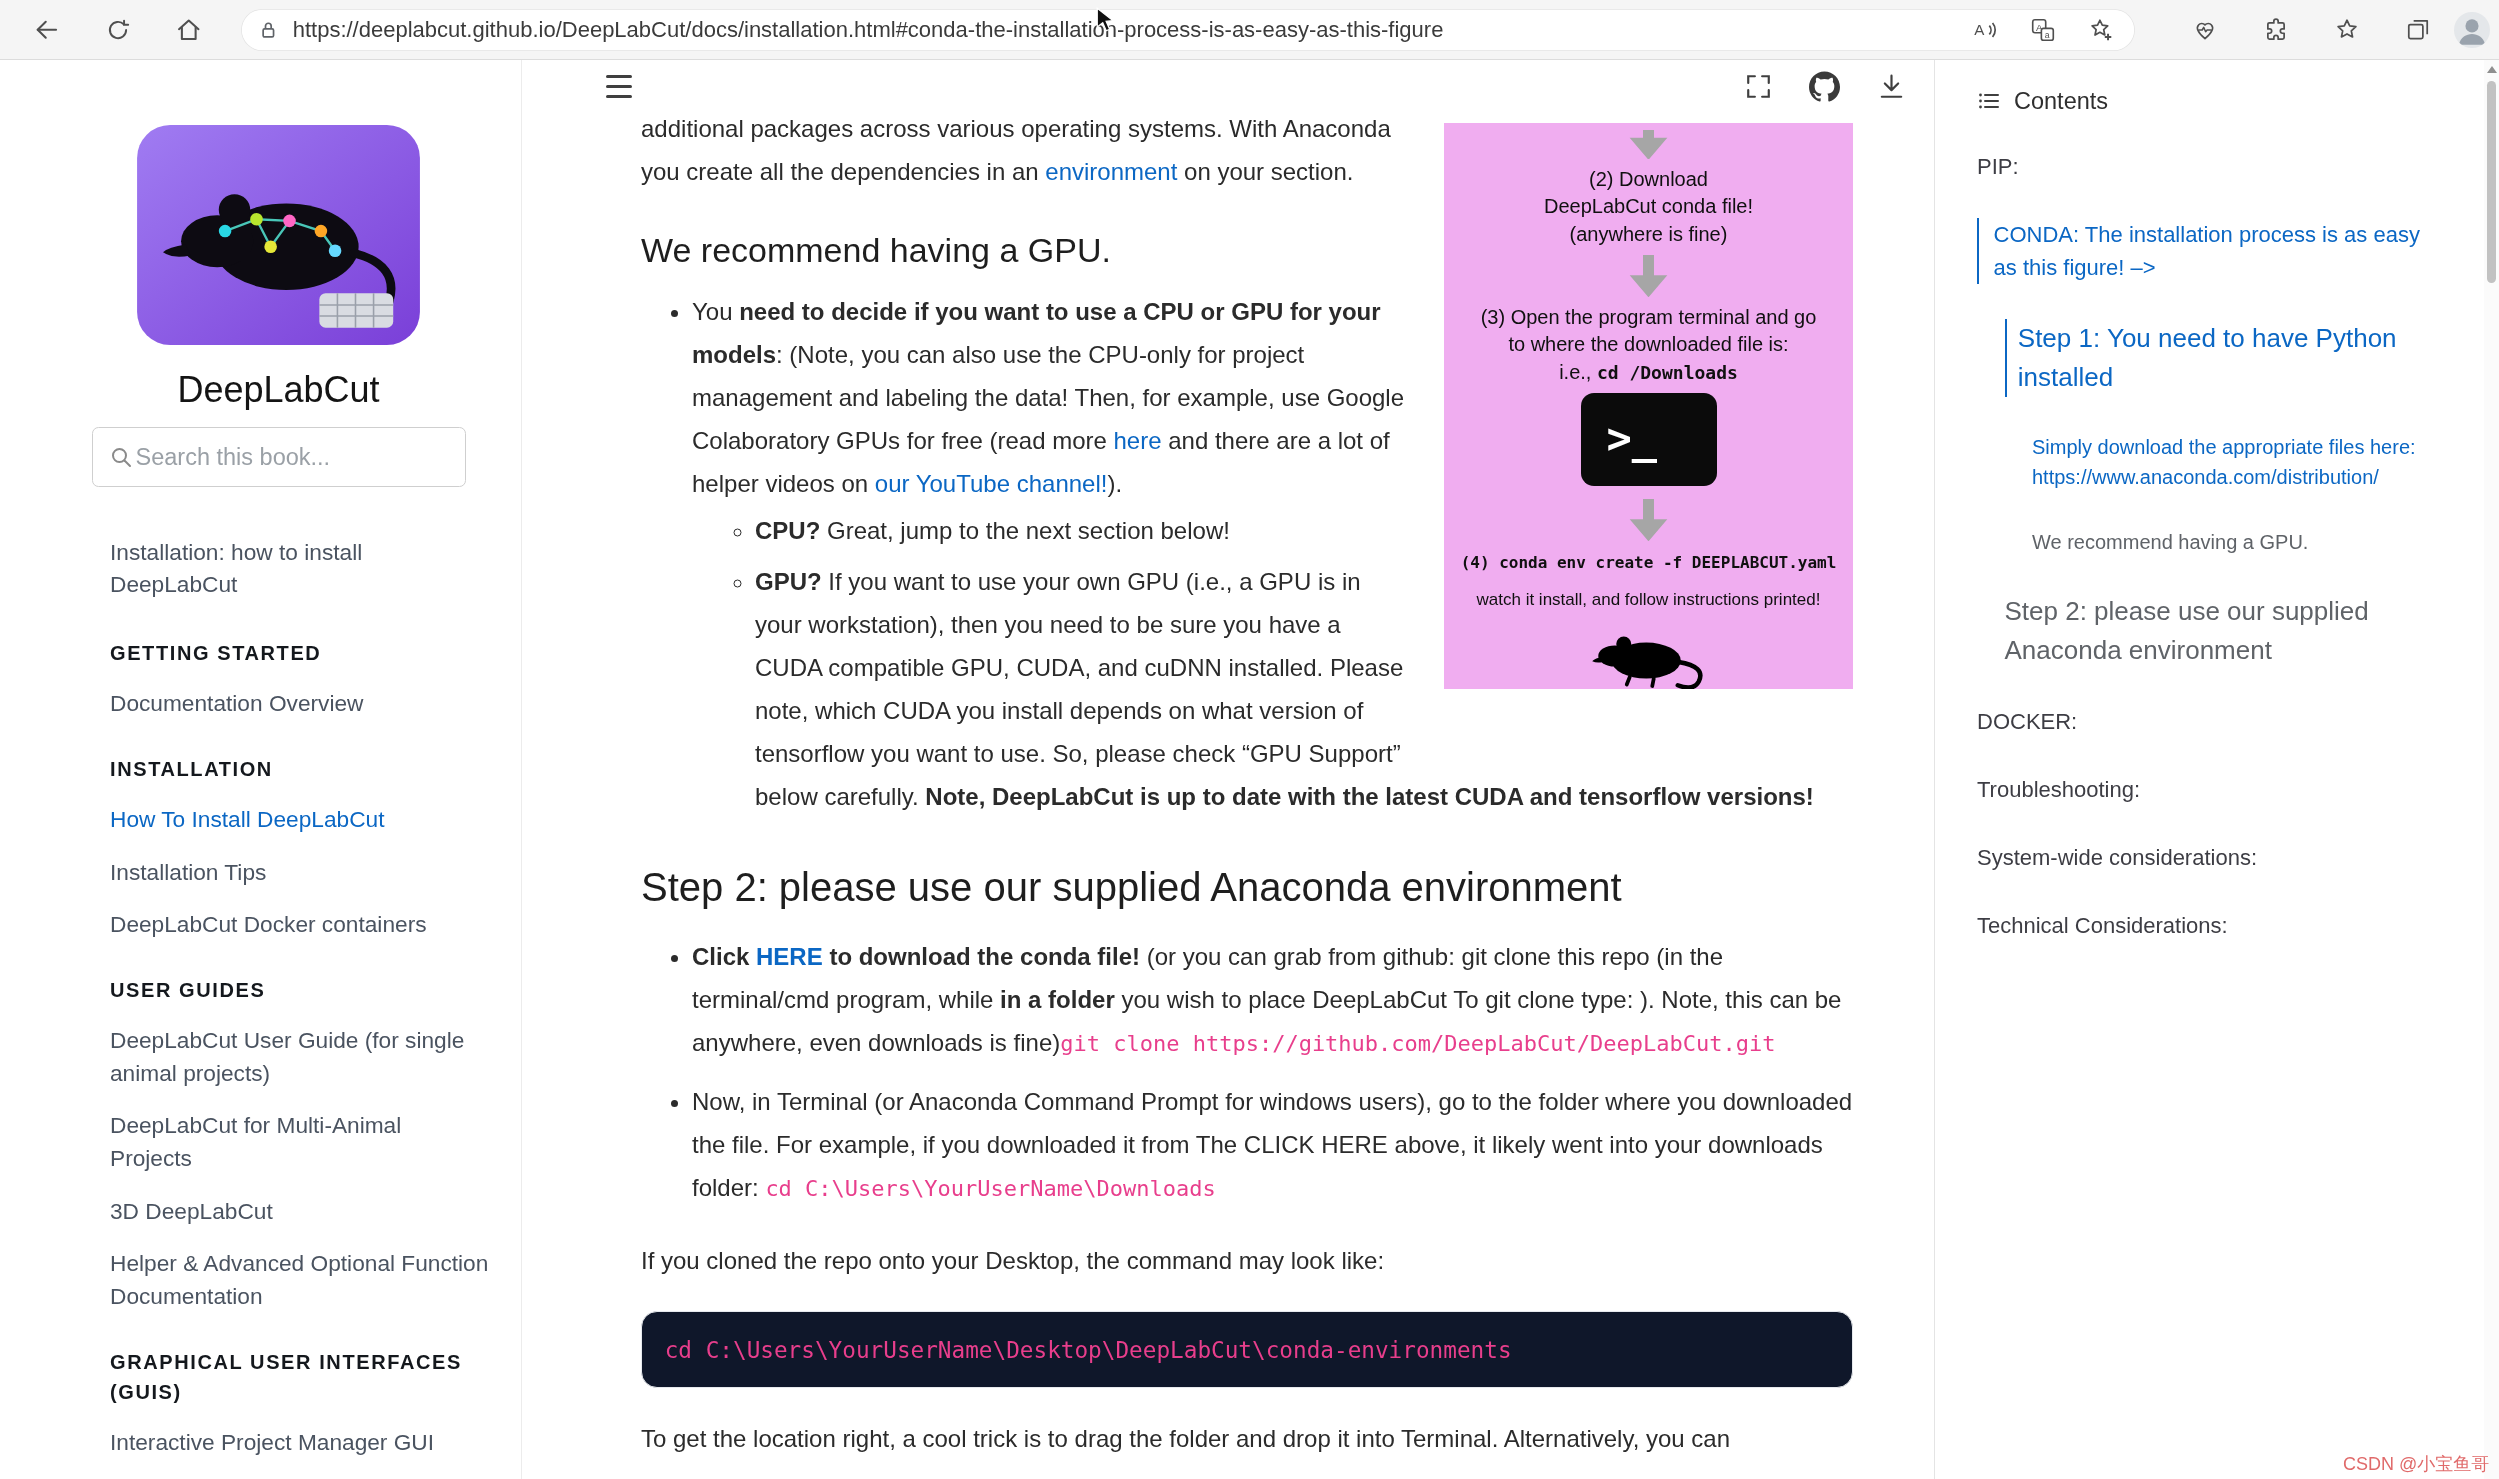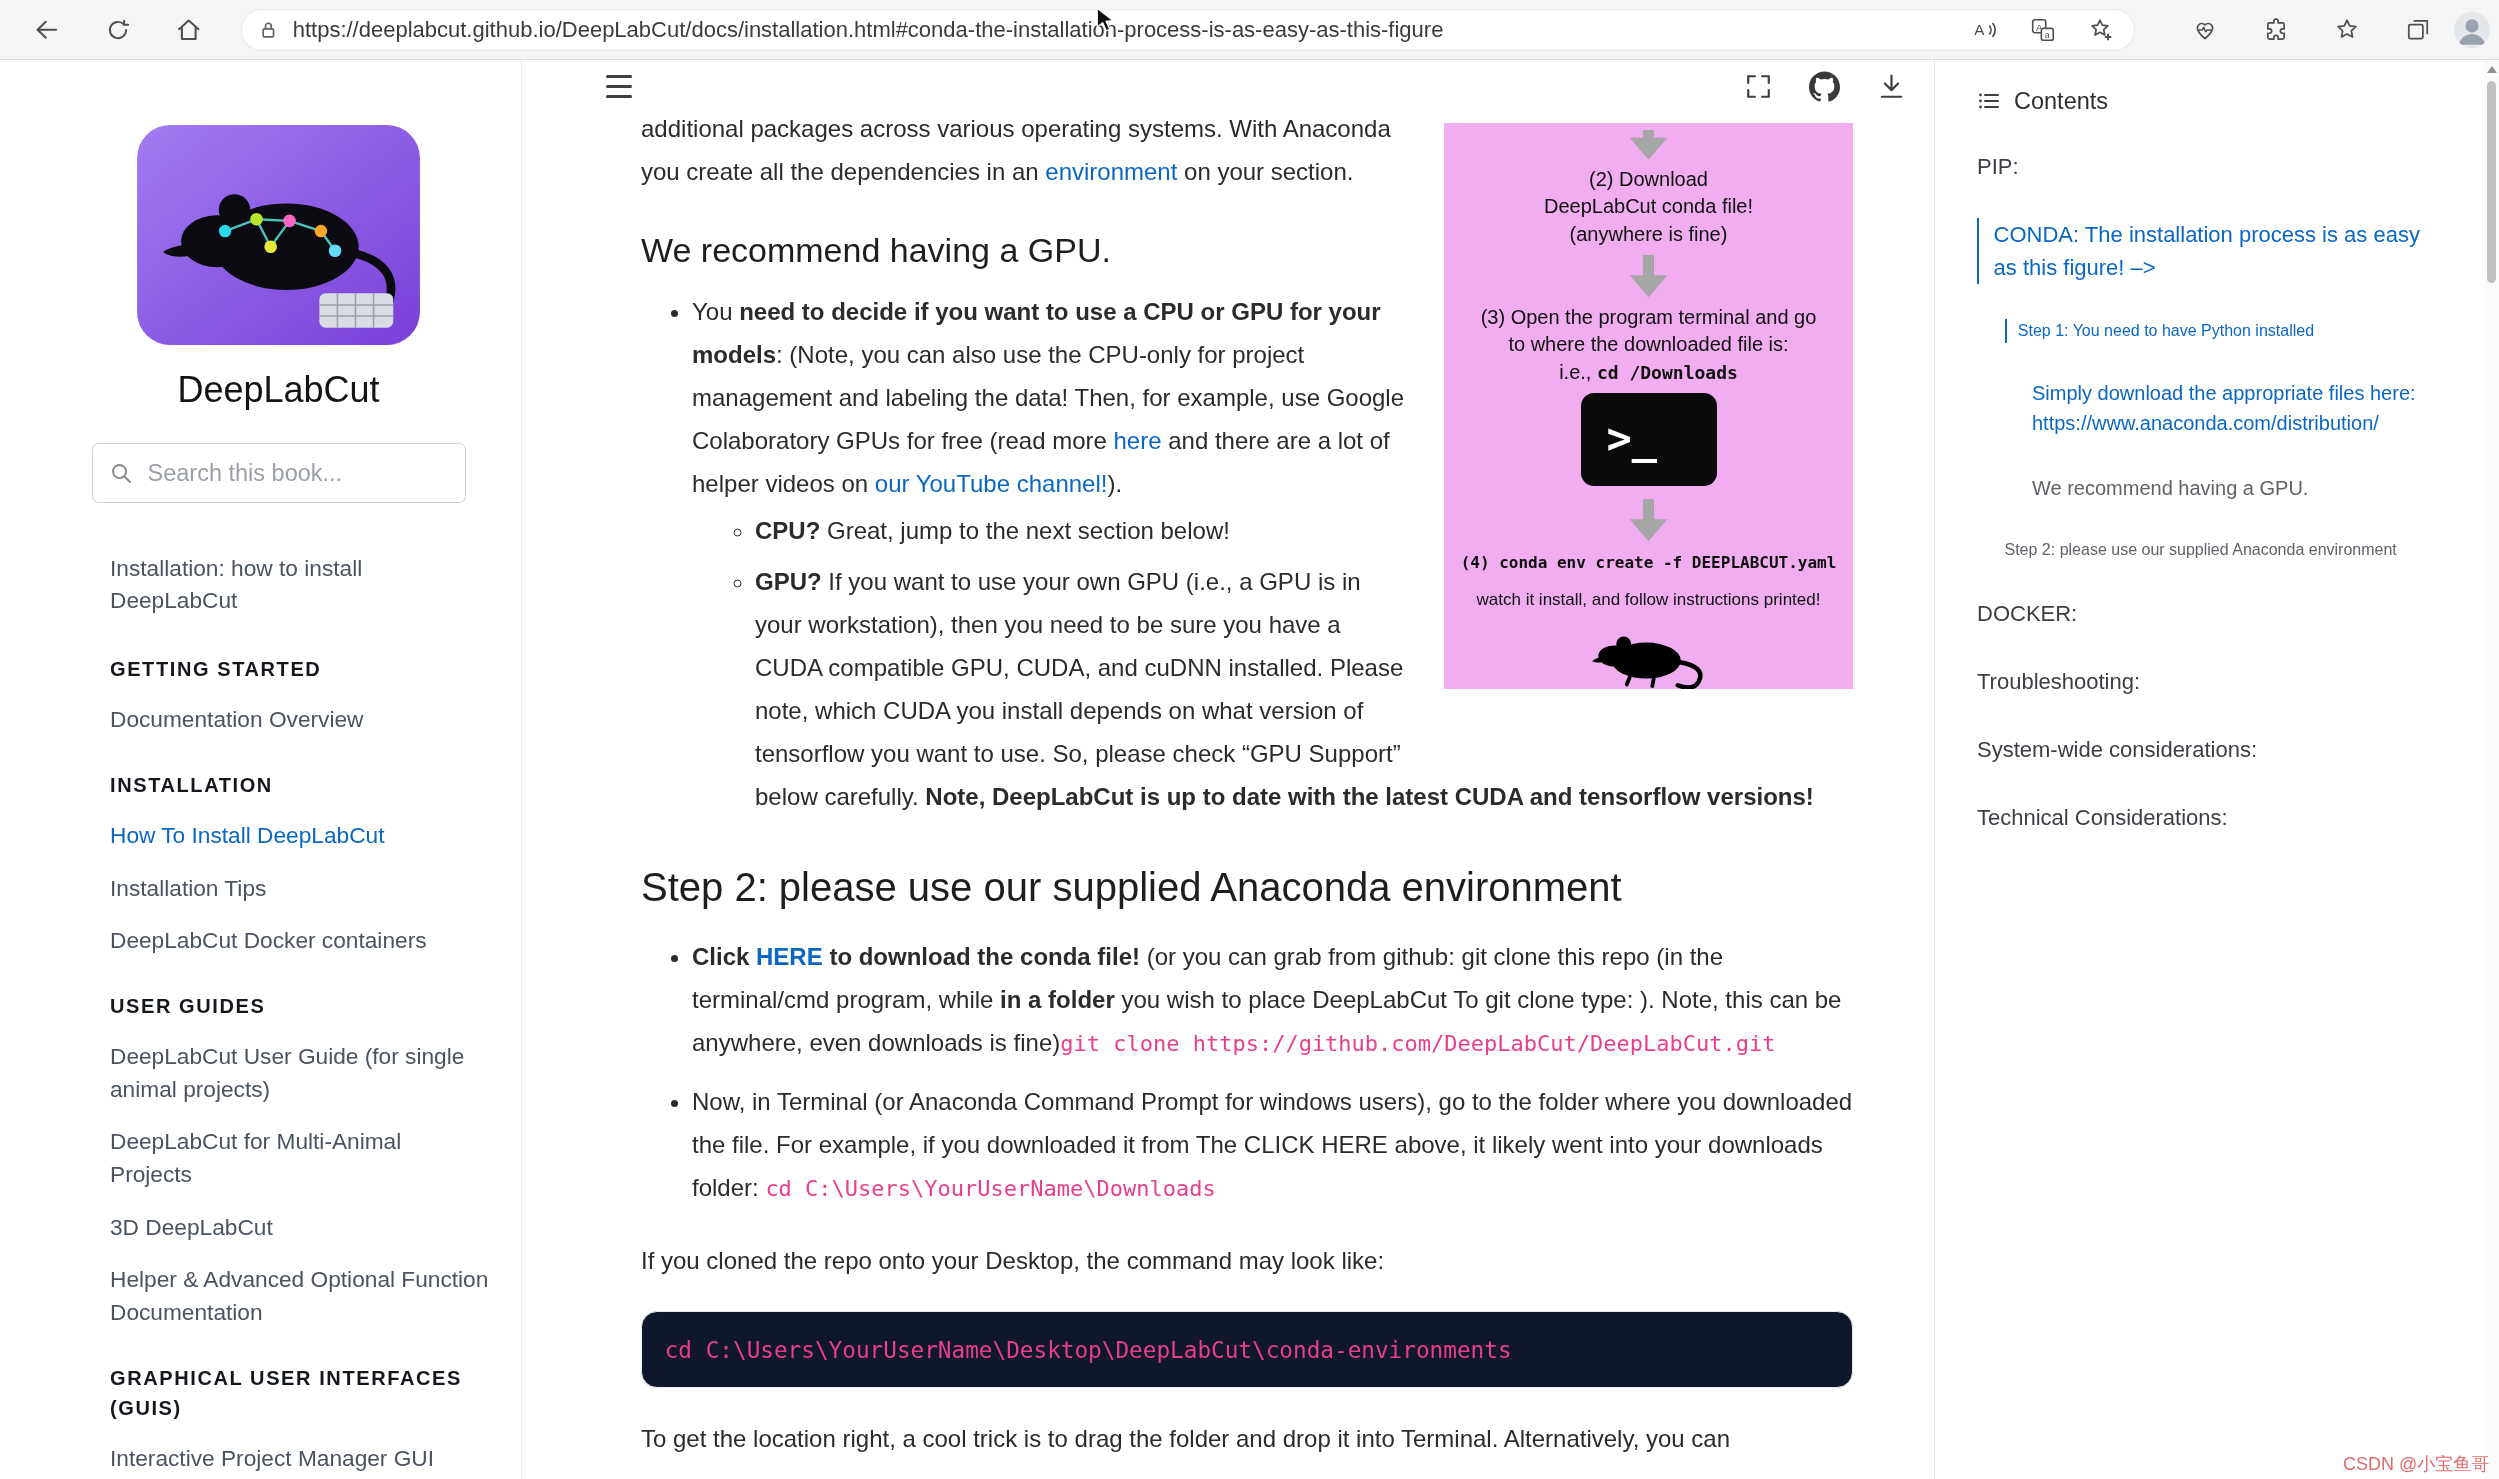--- a/index.html
+++ b/index.html
@@ -25,21 +25,21 @@
   .cursor-ic{position:absolute;left:1094px;top:6.5px;z-index:60;}
   .avatar{position:absolute;left:2454px;top:12px;width:36px;height:36px;border-radius:50%;background:#e4e7ea;display:flex;align-items:center;justify-content:center;overflow:hidden;}
 
   
   .page{position:absolute;left:0;top:60px;width:2500px;height:1419px;background:#fff;}
 
   
   .sidebar{position:absolute;left:0;top:0;width:522px;height:1419px;border-right:0.8px solid #ececec;background:#fff;overflow:hidden;padding-left:36px;}
   .logo-wrap{width:283px;margin:65px auto 0;}
   .site-title{text-align:center;font-size:36px;font-weight:400;color:#141414;margin-top:24px;}
-  .search{display:flex;align-items:center;gap:13px;width:374px;height:60px;margin:32px auto 0;border:0.8px solid #cfcfcf;border-radius:6.5px;padding:0 16px;background:#fff;}
+  .search{display:flex;align-items:center;gap:1px;width:374px;height:60px;margin:16px auto 0;border:0.8px solid #cfcfcf;border-radius:6.5px;padding:0 16px;background:#fff;}
   .search input{border:none;outline:none;font-size:23.5px;color:#333;width:100%;font-family:inherit;background:transparent;}
   .search input::placeholder{color:#9aa0a6;}
   .nav{margin:50px 0 0 74px;padding-right:32px;}
   .nav .toplink{font-size:22.7px;color:#4a5360;margin-bottom:37px;max-width:450px;line-height:1.4;}
   .nav h4{font-size:20px;font-weight:700;letter-spacing:1.6px;color:#14181d;margin:34px 0 9.7px;max-width:380px;line-height:1.5;}
   .nav .item{font-size:22.7px;color:#4a5360;margin:19.4px 0;max-width:450px;line-height:1.45;}
   .nav .item.active{color:var(--blue);}
 
   
   .main{position:absolute;left:566px;top:0;width:1368px;height:1419px;overflow:hidden;background:#fff;}
@@ -76,21 +76,21 @@
   .fig .term{width:136px;height:97px;background:#0b0b0b;border-radius:13px;color:#fff;display:flex;align-items:center;
     padding-left:26px;font-family:"DejaVu Sans Mono", monospace;font-size:42px;font-weight:bold;margin:6.5px 0;}
   .fig .arrow{margin:6.5px 0 1.6px;}
 
   
   .toc{position:absolute;left:1934px;top:0;width:550px;height:1419px;border-left:0.8px solid #e4e4e4;background:#fff;padding:27.5px 24px 0 42px;}
   .toc-header{display:flex;align-items:center;gap:13px;font-size:23.5px;color:#2f2f2f;margin-bottom:24px;}
   .titem{font-size:22px;line-height:1.5;color:#3d3d44;margin:35px 0;max-width:453px;}
   .titem.blue{color:var(--blue);}
   .titem.b1{border-left:2.4px solid var(--blue);padding-left:14.6px;}
-  .titem.l2{margin-left:27.5px;font-size:16px;}
+  .titem.l2{margin-left:27.5px;font-size:26px;}
   .titem.l2.b2{border-left:2.4px solid var(--blue);padding-left:11.3px;}
   .titem.l3{margin-left:55px;font-size:20px;}
   .titem.muted{color:var(--muted);}
 
   
   .sb{position:absolute;left:2484px;top:0;width:15.4px;height:1419px;background:#fbfbfb;}
   .sb .up{width:0;height:0;border-left:5.7px solid transparent;border-right:5.7px solid transparent;border-bottom:7.3px solid #8f8f8f;margin:5.7px auto 0;}
   .sb .thumb{position:absolute;left:3.2px;top:21px;width:9px;height:202px;background:#c2c2c2;border-radius:4.9px;}
 
   .wm{position:absolute;right:9.7px;bottom:3.2px;font-size:18px;color:#e06a6a;z-index:80;}

